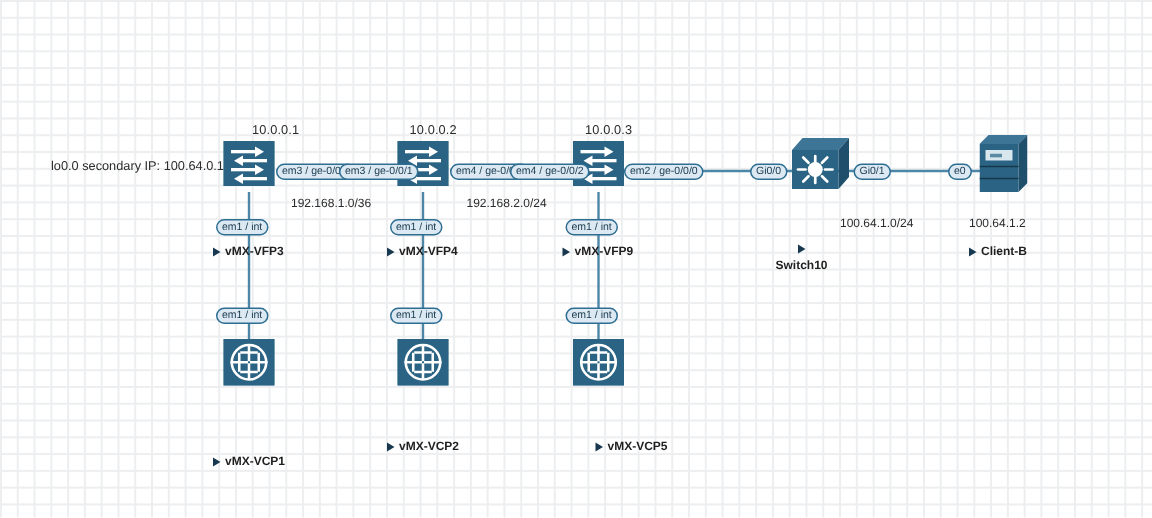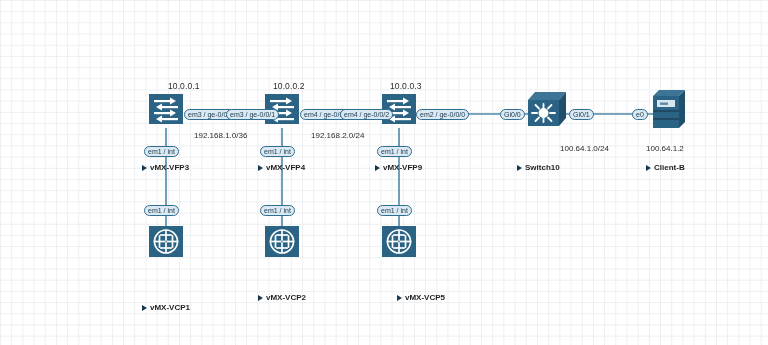--- a/index.html
+++ b/index.html
@@ -95,20 +95,21 @@
       <line x1="300" y1="114" x2="396" y2="114"></line>
       <line x1="410" y1="114" x2="540" y2="114"></line>
       <line x1="546" y1="114" x2="660" y2="114"></line>
 
       <line x1="166" y1="128" x2="166" y2="228"></line>
       <line x1="282" y1="128" x2="282" y2="228"></line>
       <line x1="399" y1="128" x2="399" y2="228"></line>
     </g>
   </svg>
 
+  <div class="loopback-note" style="left:34px;top:105px;">lo0.0 secondary IP: 100.64.0.1</div>
 
   <div class="ip-top" style="left:157px;top:81px;margin-left:11px;">10.0.0.1</div>
 
   <div class="vfp-icon" style="left:149px;top:94px;">
     <svg width="34" height="30" viewBox="0 0 34 30" xmlns="http://www.w3.org/2000/svg">
       <rect x="0" y="0" width="34" height="30" fill="#2a6383"></rect>
       <g fill="#ffffff">
         <rect x="5" y="6" width="17" height="2.2"></rect>
           <polygon points="21,3.6 27,7.1 21,10.6"></polygon>
         <rect x="12" y="12" width="17" height="2.2"></rect>
@@ -203,21 +204,21 @@
         <line x1="22" y1="21" x2="27" y2="21"></line>
         <line x1="7.5" y1="13" x2="11" y2="16.5"></line>
         <line x1="20" y1="25.5" x2="23.5" y2="29"></line>
         <line x1="23.5" y1="13" x2="20" y2="16.5"></line>
         <line x1="11" y1="25.5" x2="7.5" y2="29"></line>
       </g>
       <circle cx="15.5" cy="21" r="5" fill="#ffffff"></circle>
     </svg>
   </div>
 
-  <div class="name-row" style="left:517px;top:131px;">
+  <div class="name-row" style="left:517px;top:131px;flex-direction:column;">
     <span class="tri"></span>
     <span>Switch10</span>
   </div>
 
   <div class="sub-label" style="left:521px;top:144px;margin-left:39px;">100.64.1.0/24</div>
 
   <div class="pill" style="left:500px;top:109px;">Gi0/0</div>
 
   <div class="pill" style="left:569px;top:109px;">Gi0/1</div>
 

